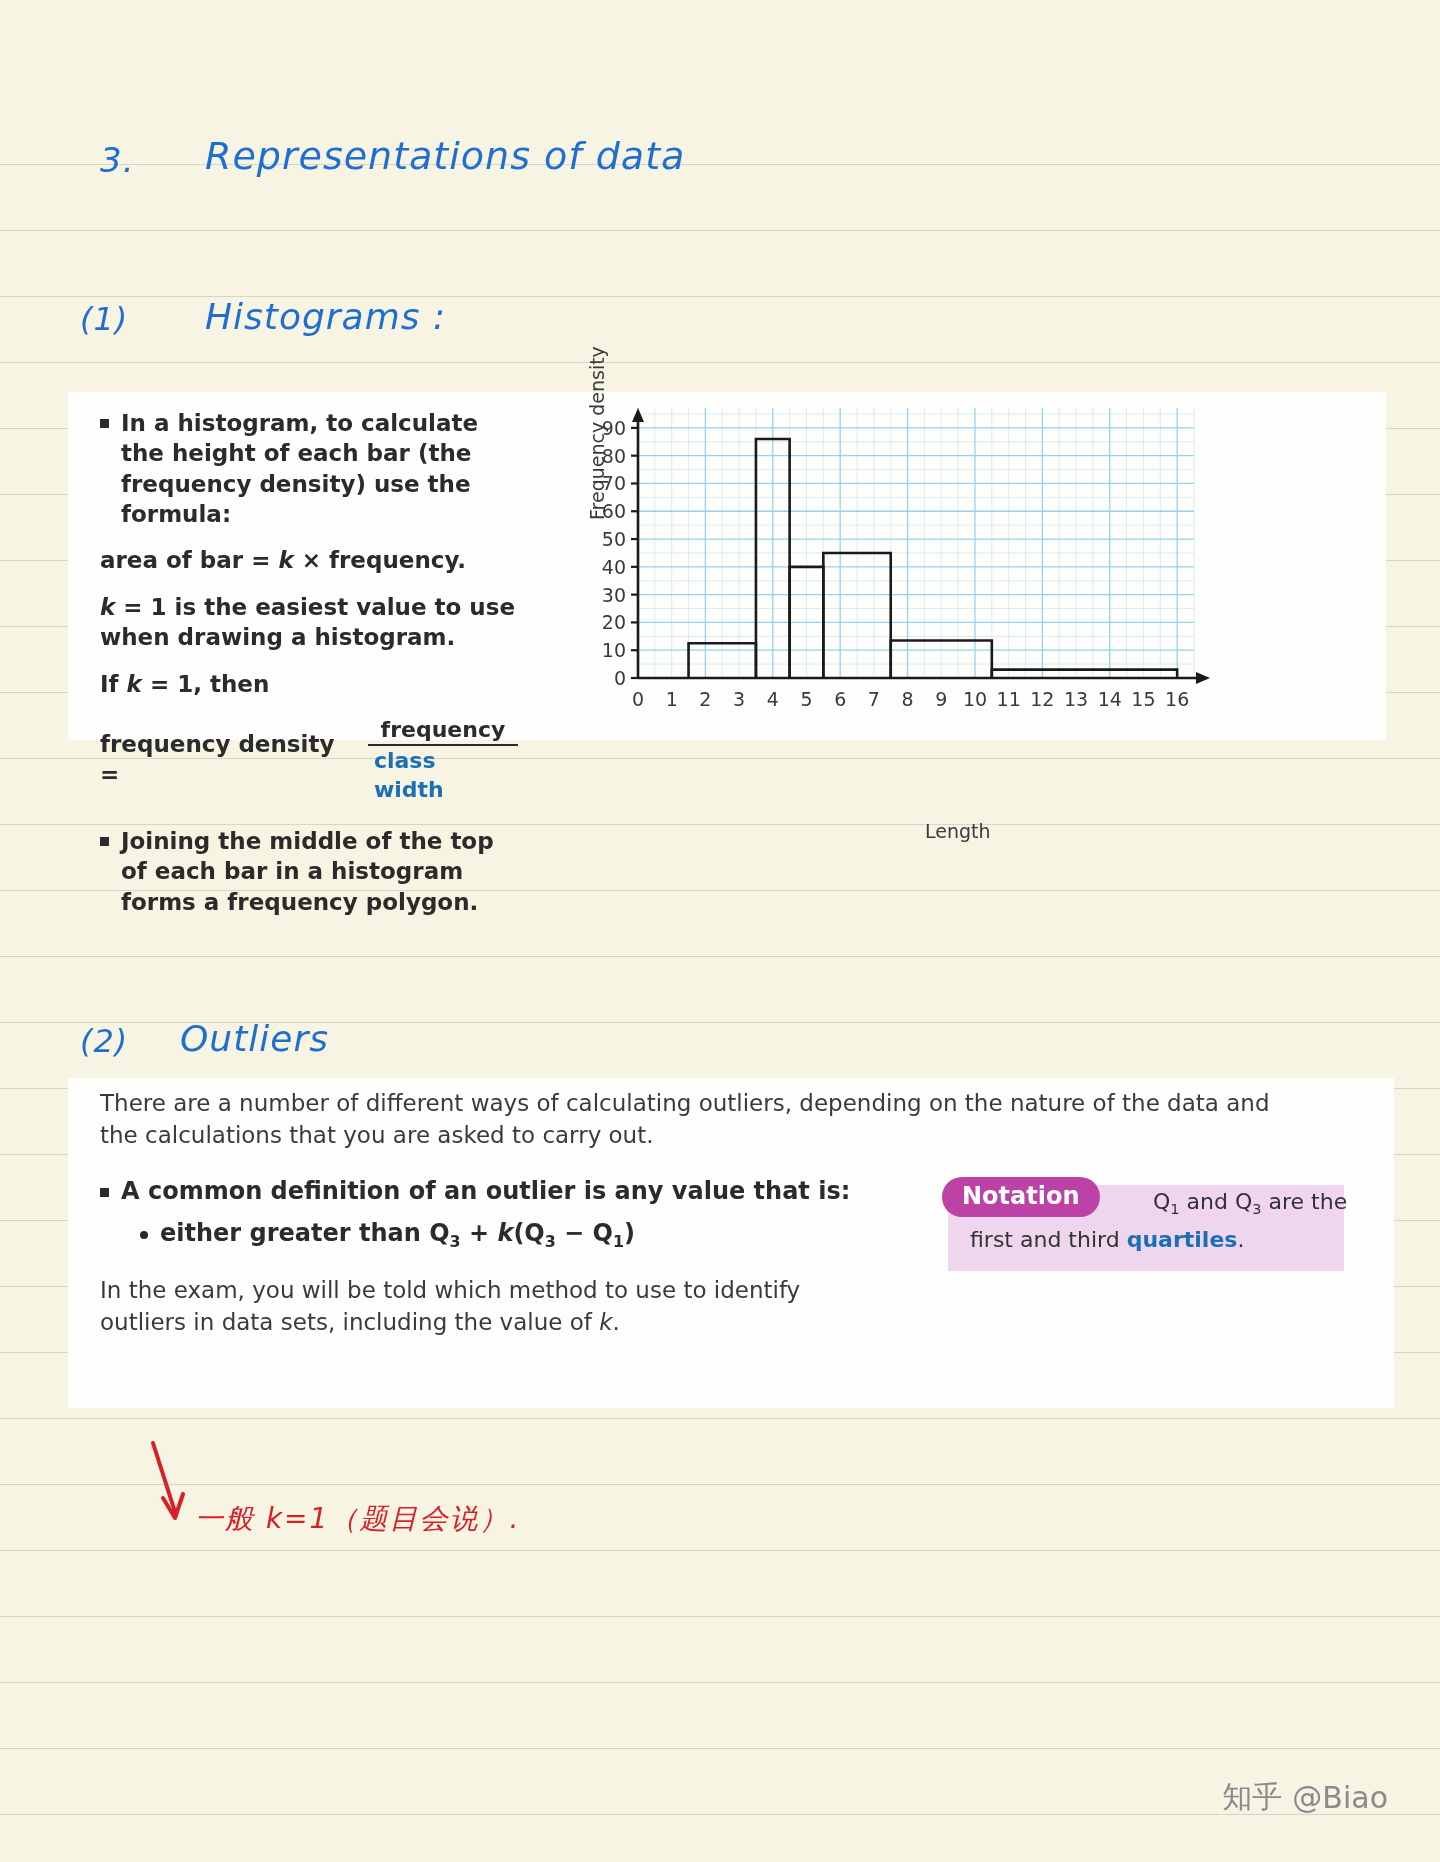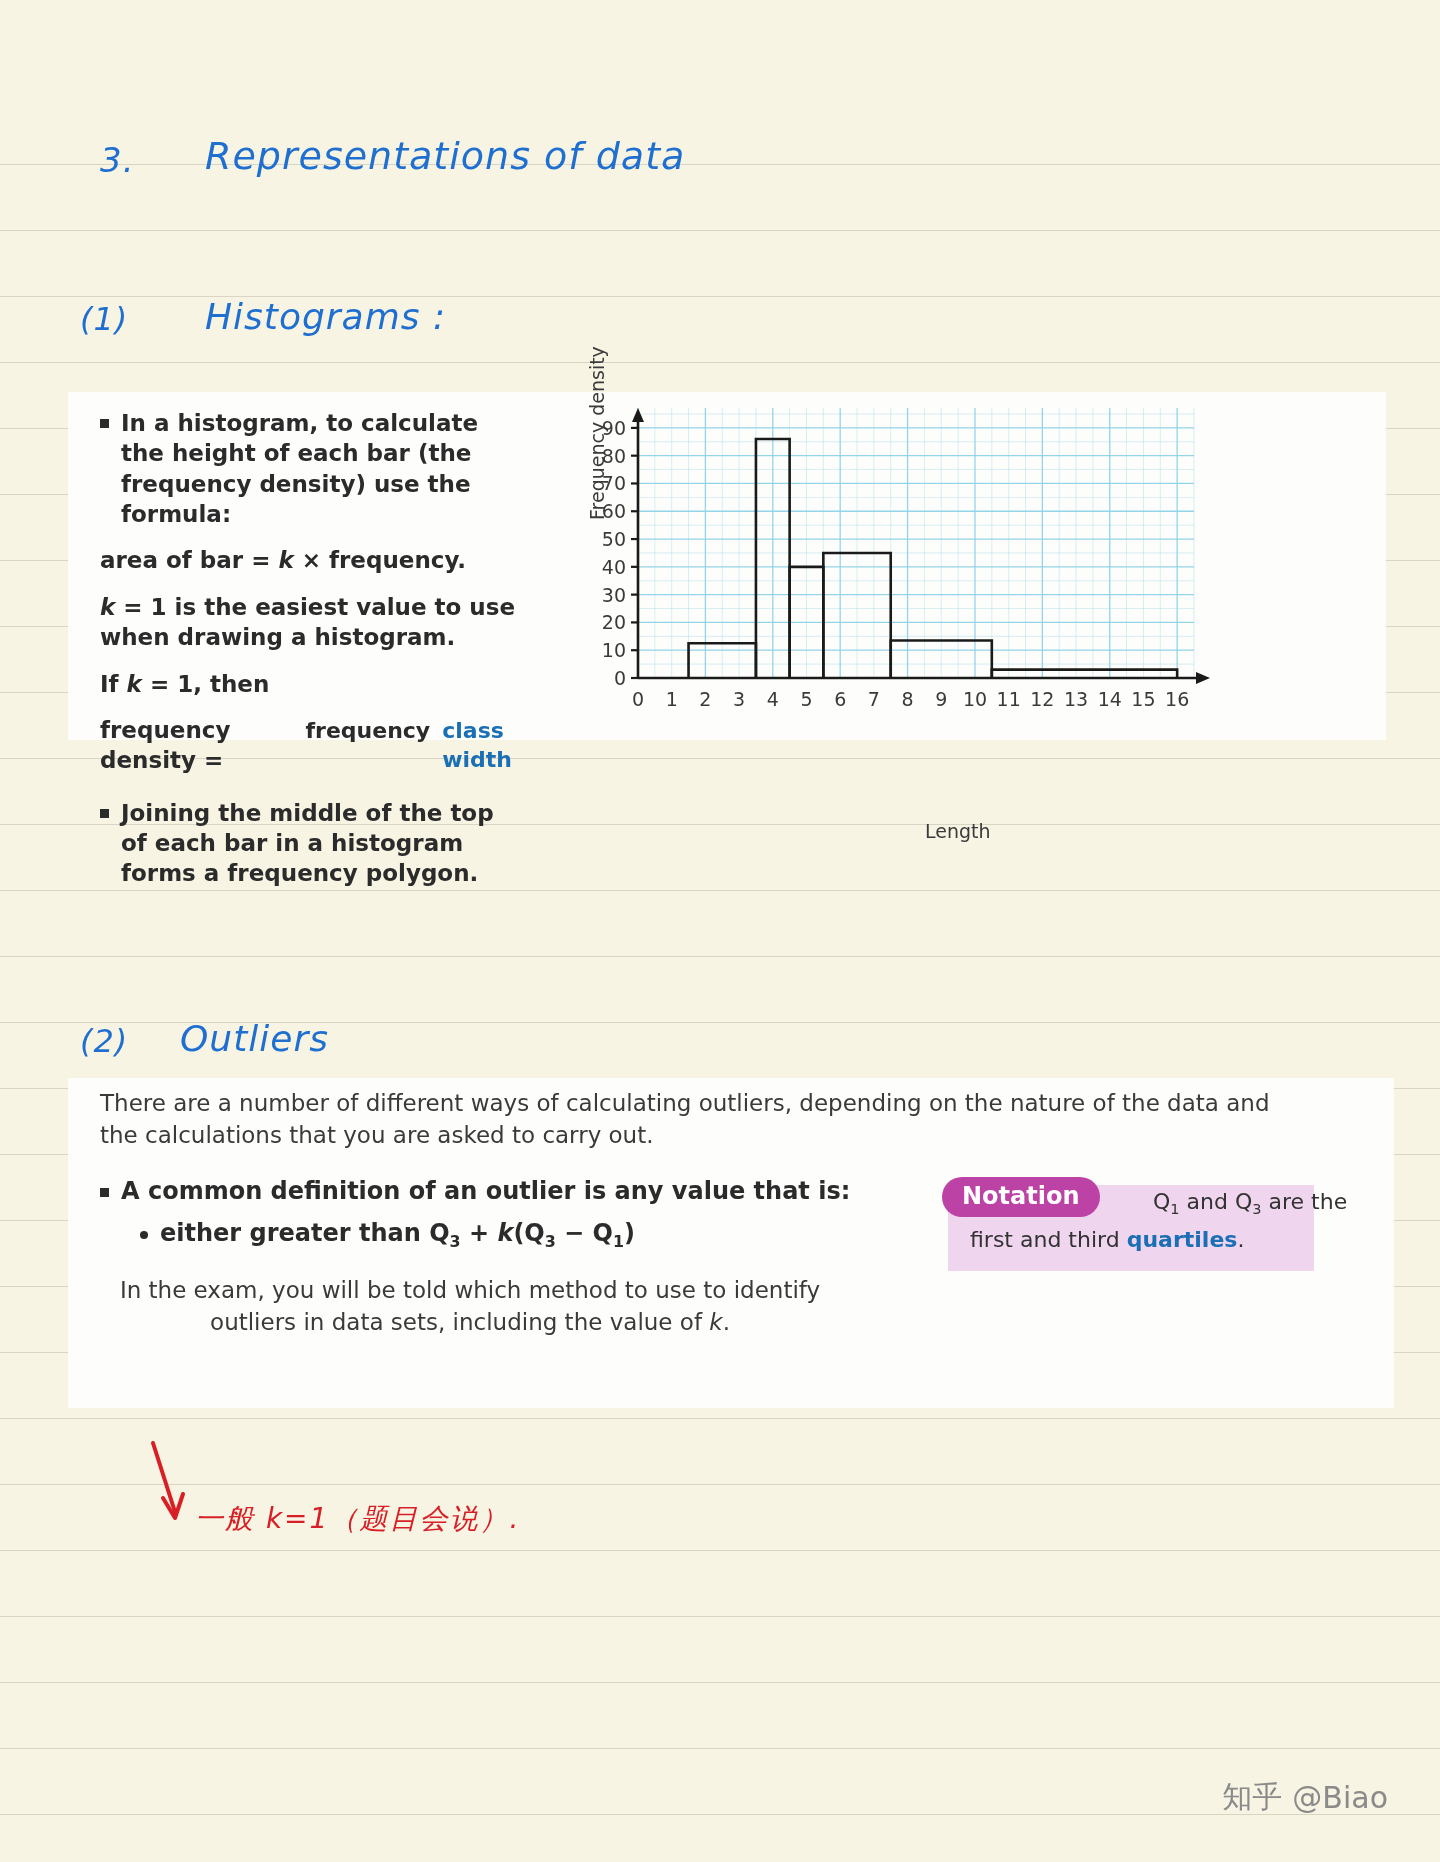--- a/index.html
+++ b/index.html
@@ -52,46 +52,46 @@
   .sq{flex:0 0 auto;width:9px;height:9px;background:#2b2b2b;margin-top:11px;}
   .dot{flex:0 0 auto;width:8px;height:8px;border-radius:50%;background:#2b2b2b;margin-top:12px;}
   .i{font-style:italic;font-weight:bold;}
   .blue{color:#1a6fb5;font-weight:bold;}
   sub{font-size:0.66em;}
 
   
   #hist-text{position:absolute;left:100px;top:408px;width:420px;z-index:4;}
   #hist-text .line{font-size:23px;line-height:1.32;font-weight:bold;color:#2b2b2b;}
   #hist-text .para{margin-top:16px;font-size:23px;font-weight:bold;line-height:1.32;}
-  .frac{display:inline-flex;flex-direction:row;align-items:flex-start;vertical-align:middle;margin:0 2px;}
+  .frac{display:inline-flex;flex-direction:column;align-items:center;vertical-align:middle;margin:0 2px;}
   .frac .num{font-size:22px;font-weight:bold;padding:0 6px;color:#2b2b2b;}
   .frac .bar{height:2px;background:#2b2b2b;width:100%;}
   .frac .den{font-size:22px;font-weight:bold;padding:0 6px;color:#1a6fb5;}
 
   
   #chart{position:absolute;left:580px;top:406px;width:630px;height:330px;z-index:4;}
   #ylab{
     position:absolute;left:586px;top:520px;z-index:4;
     transform:rotate(-90deg);transform-origin:left top;
     font-family:"DejaVu Sans", sans-serif;font-size:19px;color:#3a3a3a;
     white-space:nowrap;
   }
   #xlab{position:absolute;left:925px;top:820px;z-index:4;
     font-family:"DejaVu Sans", sans-serif;font-size:19px;color:#3a3a3a;}
 
   
   #out-text{position:absolute;left:100px;top:1088px;width:1220px;z-index:4;}
   #out-text .p{font-size:23px;line-height:1.38;color:#3a3a3a;font-family:"DejaVu Sans",sans-serif;}
   #out-text .b1{margin-top:26px;font-size:24px;font-weight:bold;color:#2b2b2b;}
   #out-text .sub{margin-top:14px;margin-left:40px;font-size:24px;font-weight:bold;color:#2b2b2b;}
-  #out-text .tail{margin-top:24px;font-size:23px;line-height:1.38;color:#3a3a3a;text-align:center;}
+  #out-text .tail{margin-top:24px;font-size:23px;line-height:1.38;color:#3a3a3a;}
 
   
   #notation{
-    position:absolute;left:948px;top:1185px;width:366px;height:86px;
+    position:absolute;left:948px;top:1185px;width:396px;height:86px;
     background:#f0d5ee;z-index:6;
   }
   #notation .pill{
     position:absolute;left:-6px;top:-8px;
     background:#bc42a6;color:#fff;font-weight:bold;font-size:24px;
     padding:5px 20px 7px;border-radius:22px;
     font-family:"DejaVu Sans",sans-serif;
   }
   #notation .l1{position:absolute;left:205px;top:4px;font-size:22px;color:#333;font-family:"DejaVu Sans",sans-serif;white-space:nowrap;}
   #notation .l2{position:absolute;left:22px;top:42px;font-size:22px;color:#333;font-family:"DejaVu Sans",sans-serif;white-space:nowrap;}

